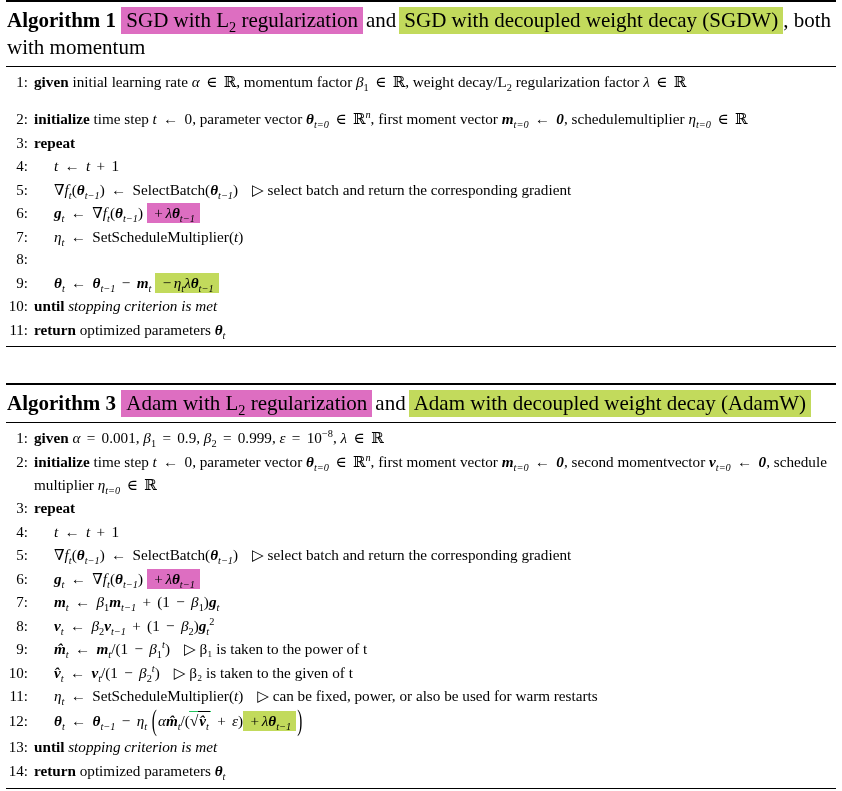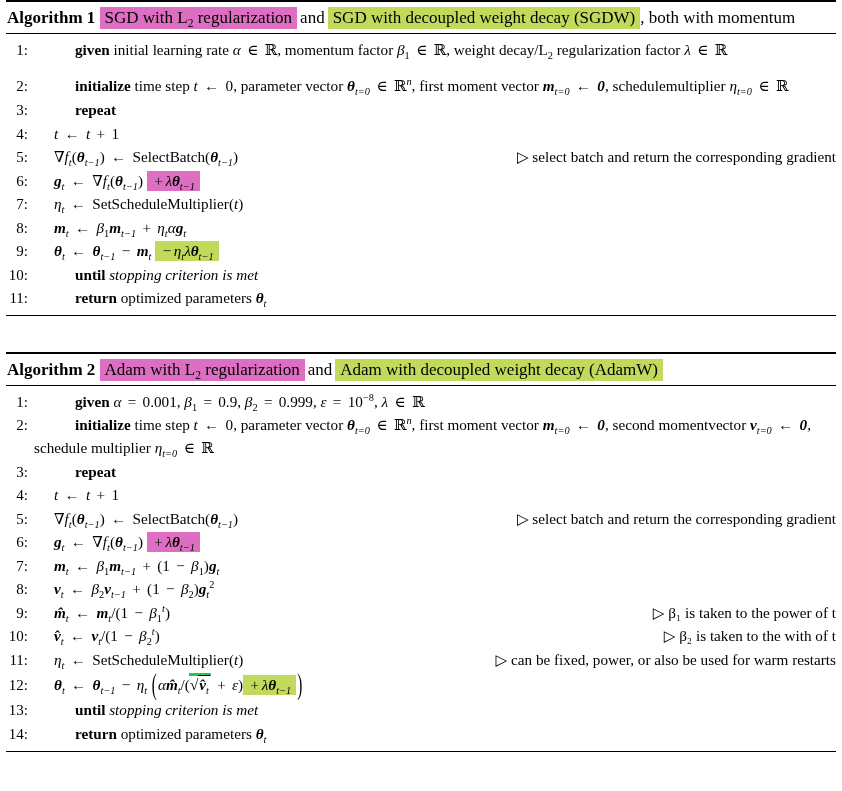--- a/index.html
+++ b/index.html
@@ -37,21 +37,21 @@
   .rule-thin {
     border-top: 1.1px solid #000;
     height: 0;
     font-size: 0;
     line-height: 0;
   }
 
   
   .algo-title {
     padding: 5px 1px 4px 1px;
-    font-size: 17px;
+    font-size: 21px;
     line-height: 1.30;
   }
   .algo-title .kw {
     font-weight: bold;
   }
   .hl-pink {
     background: #dd6ec1;
     padding: 1px 5px 2px 5px;
   }
   .hl-green {
@@ -84,27 +84,27 @@
   .code {
     flex: 0 1 auto;
     white-space: nowrap;
   }
   .code.wrap {
     white-space: normal;
     flex: 1 1 auto;
   }
   .cmt {
     flex: 1 1 auto;
-    text-align: right;
+    text-align: left;
     white-space: nowrap;
     padding-left: 14px;
   }
   .ind1 { padding-left: 20px; text-align: right; }
 
-  .b { font-weight: bold; margin-left: 41px; }
+  .b { font-weight: bold; }
   .i { font-style: italic; }
 
   
   .m {
     font-family: "Liberation Serif", "DejaVu Serif", serif;
     font-style: italic;
   }
   .mb {
     font-family: "Liberation Serif", "DejaVu Serif", serif;
     font-style: italic;
@@ -127,21 +127,21 @@
 
   .bigparen {
     display: inline-block;
     transform: scaleY(1.9);
     font-style: normal;
     padding: 0 1px;
     position: relative;
     top: -1px;
   }
   .sqrt {
-    border-top: 3px solid #22c55e;
+    border-top: 1px solid #22c55e;
     padding: 0 1px 0 1px;
     margin-left: -1px;
   }
   .frac-slash { font-style: normal; }
 </style>
 </head>
 <body>
 
 <div class="page">
 
@@ -190,21 +190,20 @@
         <span class="code ind1"><span class="mb">g</span><sub class="it">t</sub> <span class="op">←</span> <span class="rm">∇</span><span class="m">f<sub class="it">t</sub></span>(<span class="mb">θ</span><sub class="it">t−1</sub>) <span class="hl-pink"><span class="op">+</span><span class="m">λ</span><span class="mb">θ</span><sub class="it">t−1</sub></span></span>
       </div>
 
       <div class="row">
         <span class="num">7:</span>
         <span class="code ind1"><span class="m">η<sub class="it">t</sub></span> <span class="op">←</span> <span class="fn">SetScheduleMultiplier</span>(<span class="m">t</span>)</span>
       </div>
 
       <div class="row">
         <span class="num">8:</span>
-        <span class="code ind1"><span class="mb">m</span><sub class="it">t</sub> <span class="op">←</span> <span class="m">β<sub>1</sub></span><span class="mb">m</span><sub class="it">t−1</sub> <span class="op">+</span> <span class="m">η<sub class="it">t</sub>α</span><span class="mb">g</span><sub class="it">t</sub></span>
       </div>
 
       <div class="row">
         <span class="num">9:</span>
         <span class="code ind1"><span class="mb">θ</span><sub class="it">t</sub> <span class="op">←</span> <span class="mb">θ</span><sub class="it">t−1</sub> <span class="op">−</span> <span class="mb">m</span><sub class="it">t</sub> <span class="hl-green"><span class="op">−</span><span class="m">η<sub class="it">t</sub>λ</span><span class="mb">θ</span><sub class="it">t−1</sub></span></span>
       </div>
 
       <div class="row">
         <span class="num">10:</span>
         <span class="code"><span class="b">until</span> <span class="i">stopping criterion is met</span></span>
@@ -219,21 +218,21 @@
 
     <div class="rule-thin"></div>
   </div>
 
   <div class="gap"></div>
 
   <div class="algo">
     <div class="rule-thick"></div>
 
     <div class="algo-title">
-      <span class="kw">Algorithm 2</span>
+      <span class="kw">Algorithm 3</span>
       <span class="hl-pink">Adam with L<sub>2</sub> regularization</span><span class="conj">and</span><span class="hl-green">Adam with decoupled weight decay (AdamW)</span><span></span>
     </div>
 
     <div class="rule-thin"></div>
 
     <div class="algo-body">
 
       <div class="row">
         <span class="num">1:</span>
         <span class="code wrap"><span class="b">given</span> <span class="m">α</span> <span class="op">=</span> 0.001, <span class="m">β<sub>1</sub></span> <span class="op">=</span> 0.9, <span class="m">β<sub>2</sub></span> <span class="op">=</span> 0.999, <span class="m">ε</span> <span class="op">=</span> 10<sup>−8</sup>, <span class="m">λ</span> <span class="op">∈</span> <span class="bb">ℝ</span></span>
@@ -277,21 +276,21 @@
 
       <div class="row">
         <span class="num">9:</span>
         <span class="code ind1"><span class="mb">m̂</span><sub class="it">t</sub> <span class="op">←</span> <span class="mb">m</span><sub class="it">t</sub><span class="frac-slash">/</span>(1 <span class="op">−</span> <span class="m">β<sub>1</sub><sup class="it">t</sup></span>)</span>
         <span class="cmt">▷ β₁ is taken to the power of t</span>
       </div>
 
       <div class="row">
         <span class="num">10:</span>
         <span class="code ind1"><span class="mb">v̂</span><sub class="it">t</sub> <span class="op">←</span> <span class="mb">v</span><sub class="it">t</sub><span class="frac-slash">/</span>(1 <span class="op">−</span> <span class="m">β<sub>2</sub><sup class="it">t</sup></span>)</span>
-        <span class="cmt">▷ β₂ is taken to the with of t</span>
+        <span class="cmt">▷ β₂ is taken to the given of t</span>
       </div>
 
       <div class="row">
         <span class="num">11:</span>
         <span class="code ind1"><span class="m">η<sub class="it">t</sub></span> <span class="op">←</span> <span class="fn">SetScheduleMultiplier</span>(<span class="m">t</span>)</span>
         <span class="cmt">▷ can be fixed, power, or also be used for warm restarts</span>
       </div>
 
       <div class="row" style="padding:2px 0 3px 0;">
         <span class="num">12:</span>

